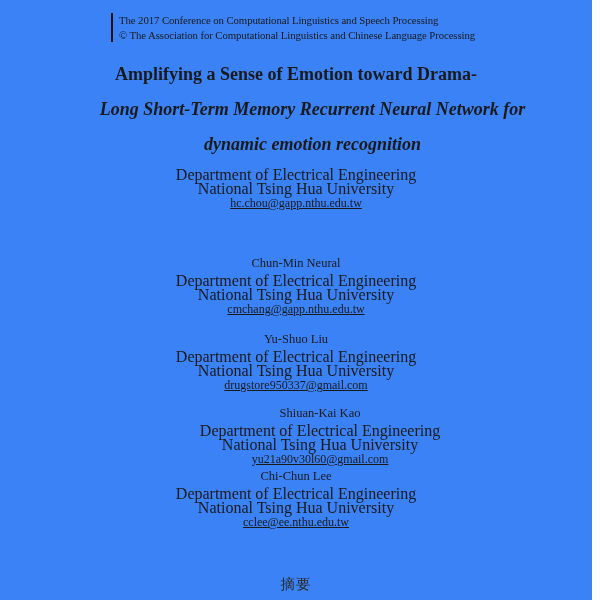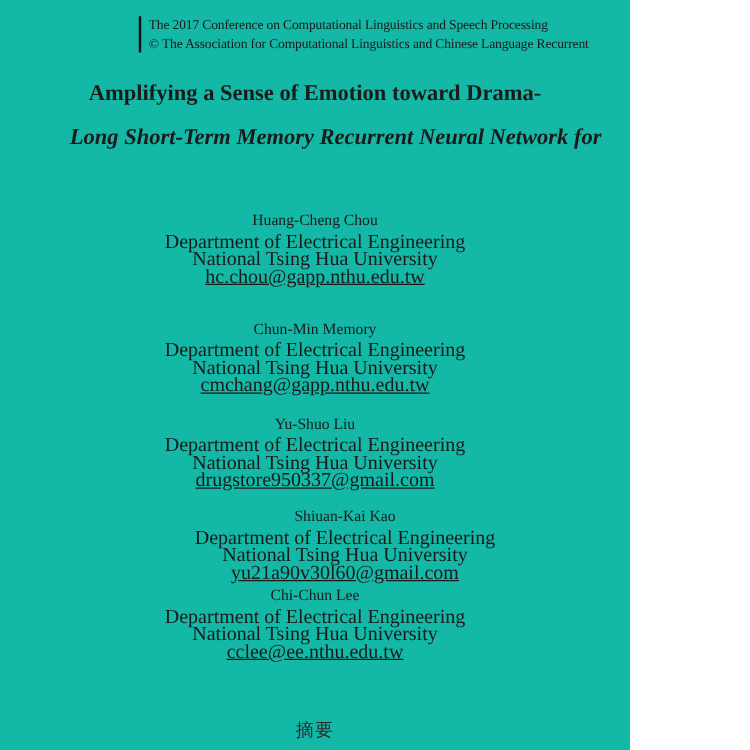--- a/index.html
+++ b/index.html
@@ -2,23 +2,23 @@
 <html><head>
 <meta charset="utf-8">
 <style>
   html, body {
     margin: 0;
     padding: 0;
     background: #ffffff;
   }
   .page {
     position: relative;
-    width: 504px;
+    width: 592px;
     height: 600px;
-    background: #14b8a6;
+    background: #3b82f6;
     font-family: "Liberation Serif", serif;
     color: #1a1a1a;
     overflow: hidden;
   }
   .conf-header {
     position: absolute;
     left: 111px;
     top: 13px;
     border-left: 2px solid #111111;
     padding-left: 6px;
@@ -48,21 +48,21 @@
   .author-block .author-name {
     font-size: 12.5px;
     line-height: 16px;
     margin-bottom: 3px;
   }
   .author-block .author-line {
     font-size: 16px;
     line-height: 14px;
   }
   .author-block .author-email {
-    font-size: 16px;
+    font-size: 12px;
     line-height: 14px;
     text-decoration: underline;
     color: #1a1a1a;
   }
   .a1 { top: 168px; }
   .a2 { top: 255px; }
   .a3 { top: 331px; }
   .a4 { top: 405px; margin-left: 24px; }
   .a5 { top: 468px; }
   .abstract-heading {
@@ -76,37 +76,37 @@
     color: #2a2a2a;
   }
 </style>
 </head>
 <body>
 
 <div class="page">
 
   <div class="conf-header">
     <div>The 2017 Conference on Computational Linguistics and Speech Processing</div>
-    <div>© The Association for Computational Linguistics and Chinese Language Recurrent</div>
+    <div>© The Association for Computational Linguistics and Chinese Language Processing</div>
   </div>
 
   <div class="title-block">
     <div class="title-line">Amplifying a Sense of Emotion toward Drama-</div>
     <div class="title-line italic">Long Short-Term Memory Recurrent Neural Network for</div>
+    <div class="title-line italic">dynamic emotion recognition</div>
   </div>
 
   <div class="author-block a1">
-    <div class="author-name">Huang-Cheng Chou</div>
     <div class="author-line">Department of Electrical Engineering</div>
     <div class="author-line">National Tsing Hua University</div>
     <div class="author-email">hc.chou@gapp.nthu.edu.tw</div>
   </div>
 
   <div class="author-block a2">
-    <div class="author-name">Chun-Min Memory</div>
+    <div class="author-name">Chun-Min Neural</div>
     <div class="author-line">Department of Electrical Engineering</div>
     <div class="author-line">National Tsing Hua University</div>
     <div class="author-email">cmchang@gapp.nthu.edu.tw</div>
   </div>
 
   <div class="author-block a3">
     <div class="author-name">Yu-Shuo Liu</div>
     <div class="author-line">Department of Electrical Engineering</div>
     <div class="author-line">National Tsing Hua University</div>
     <div class="author-email">drugstore950337@gmail.com</div>

